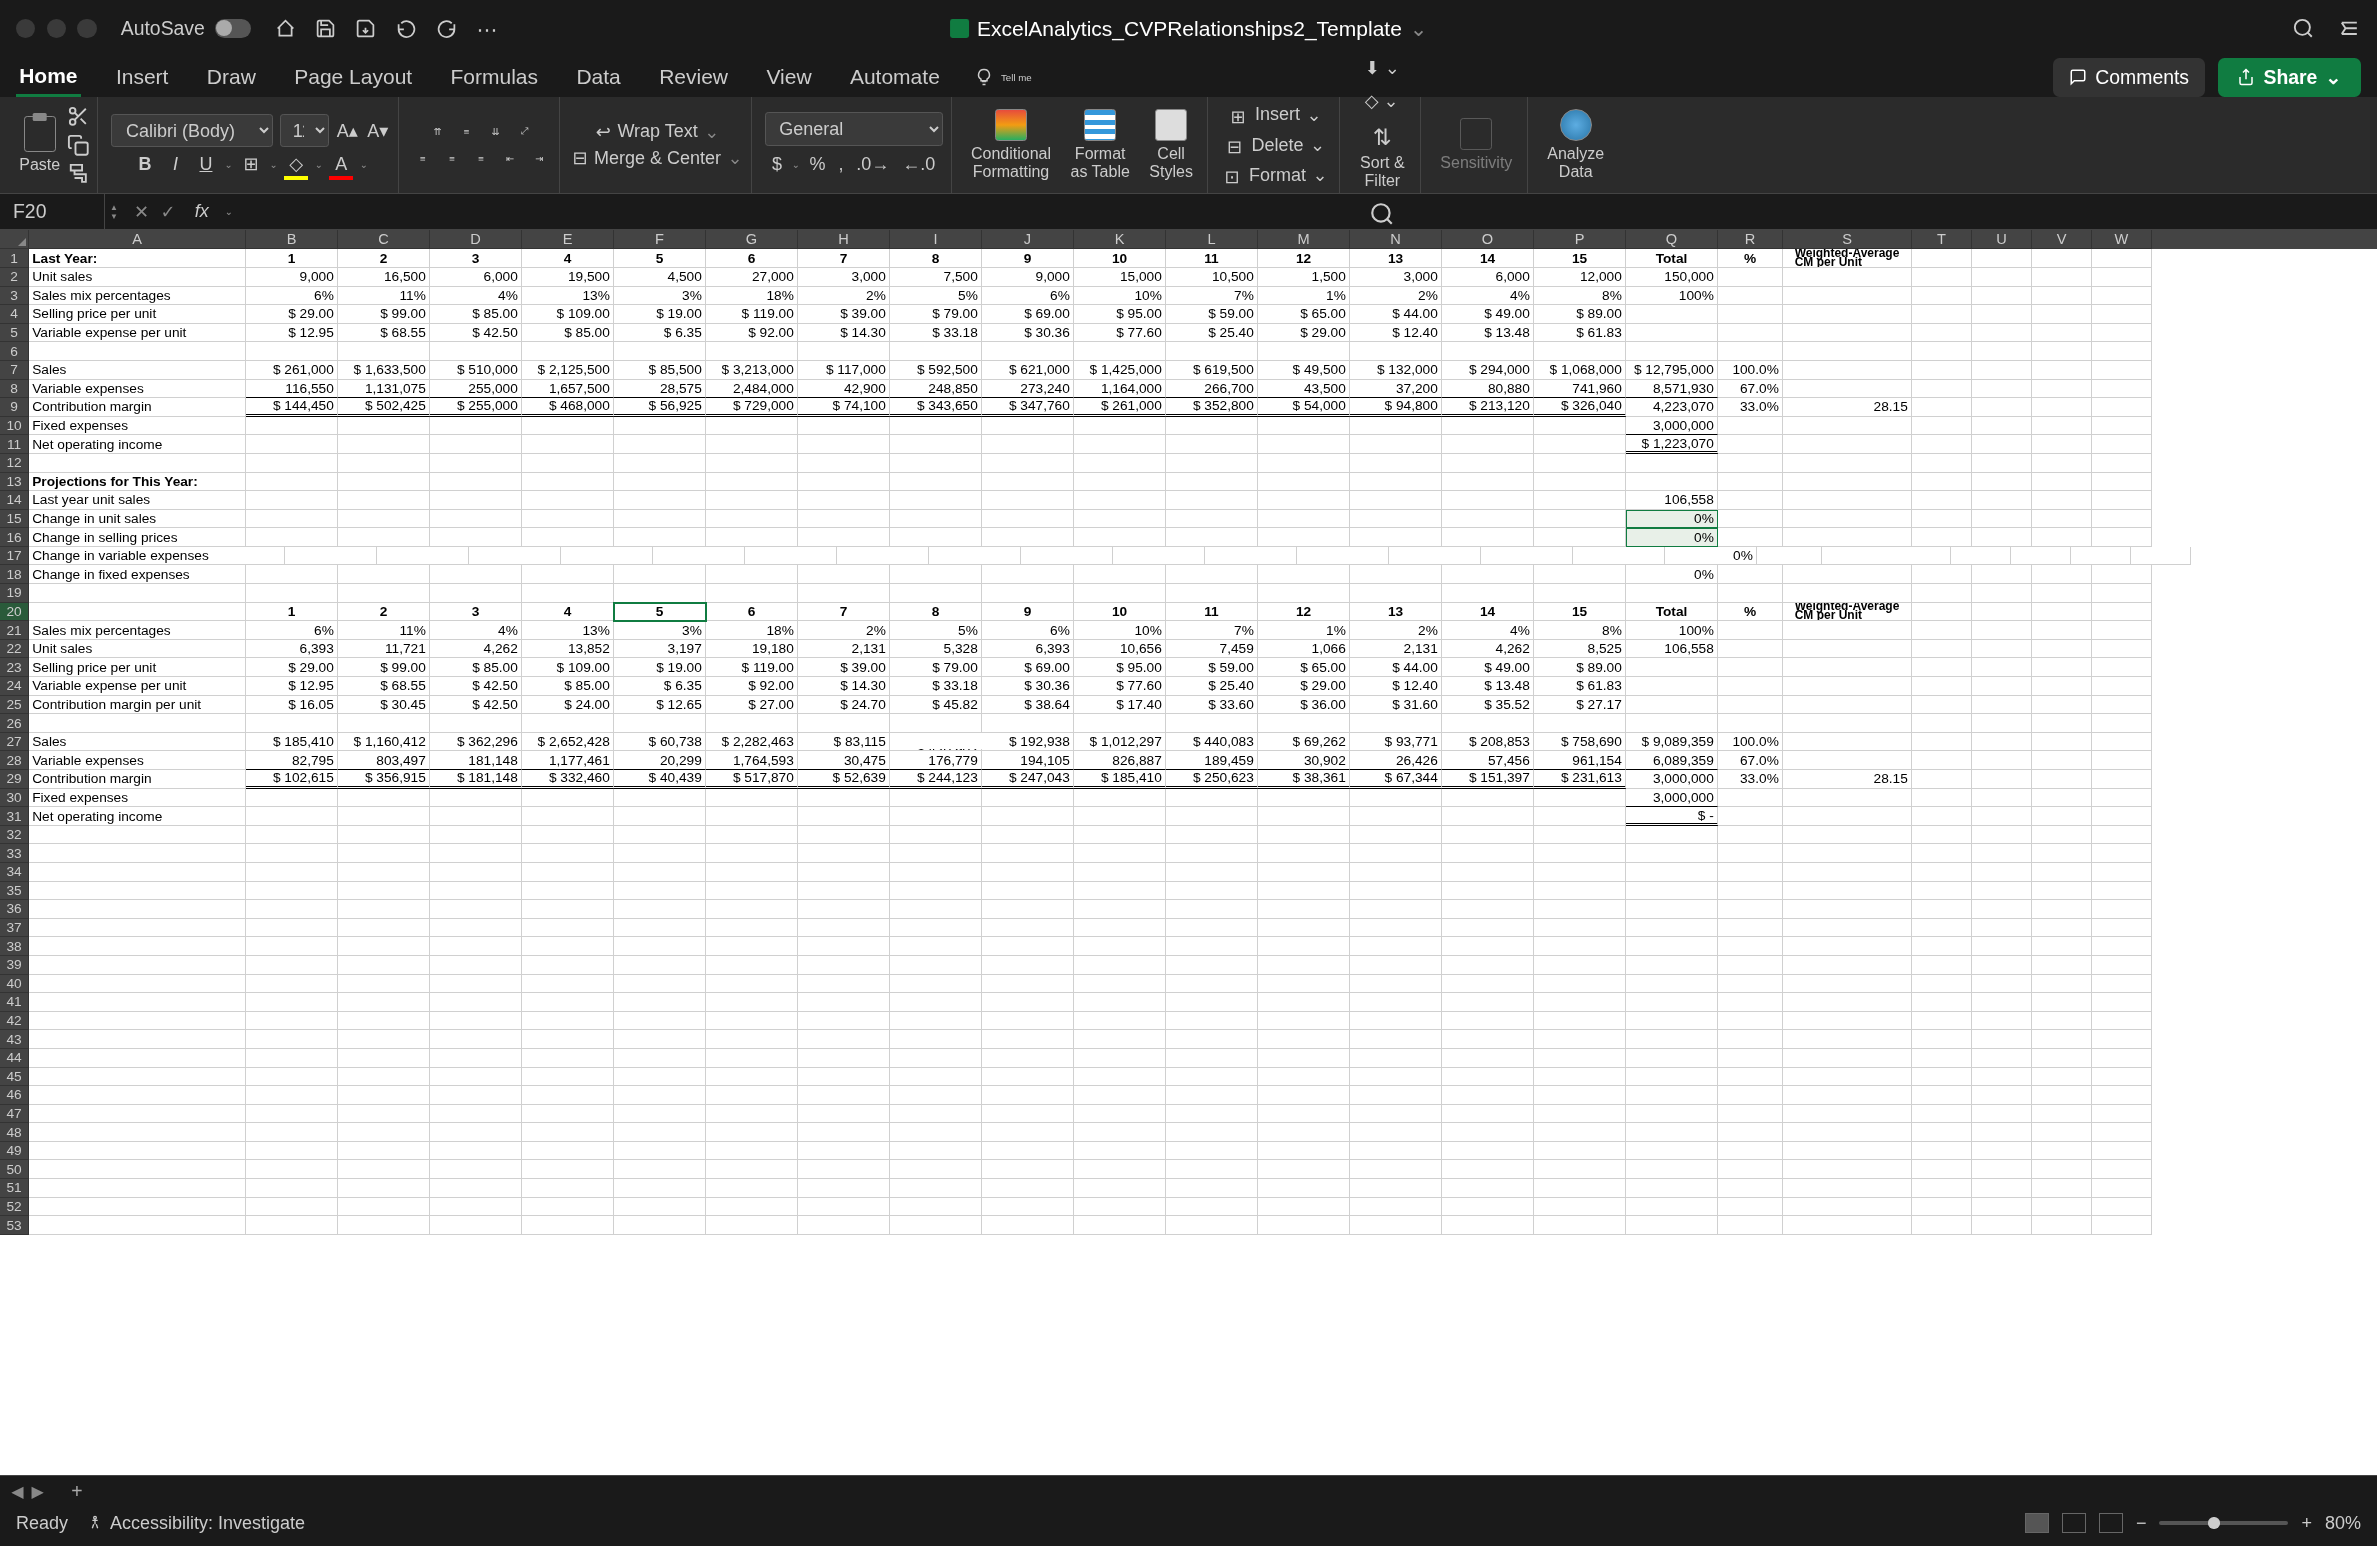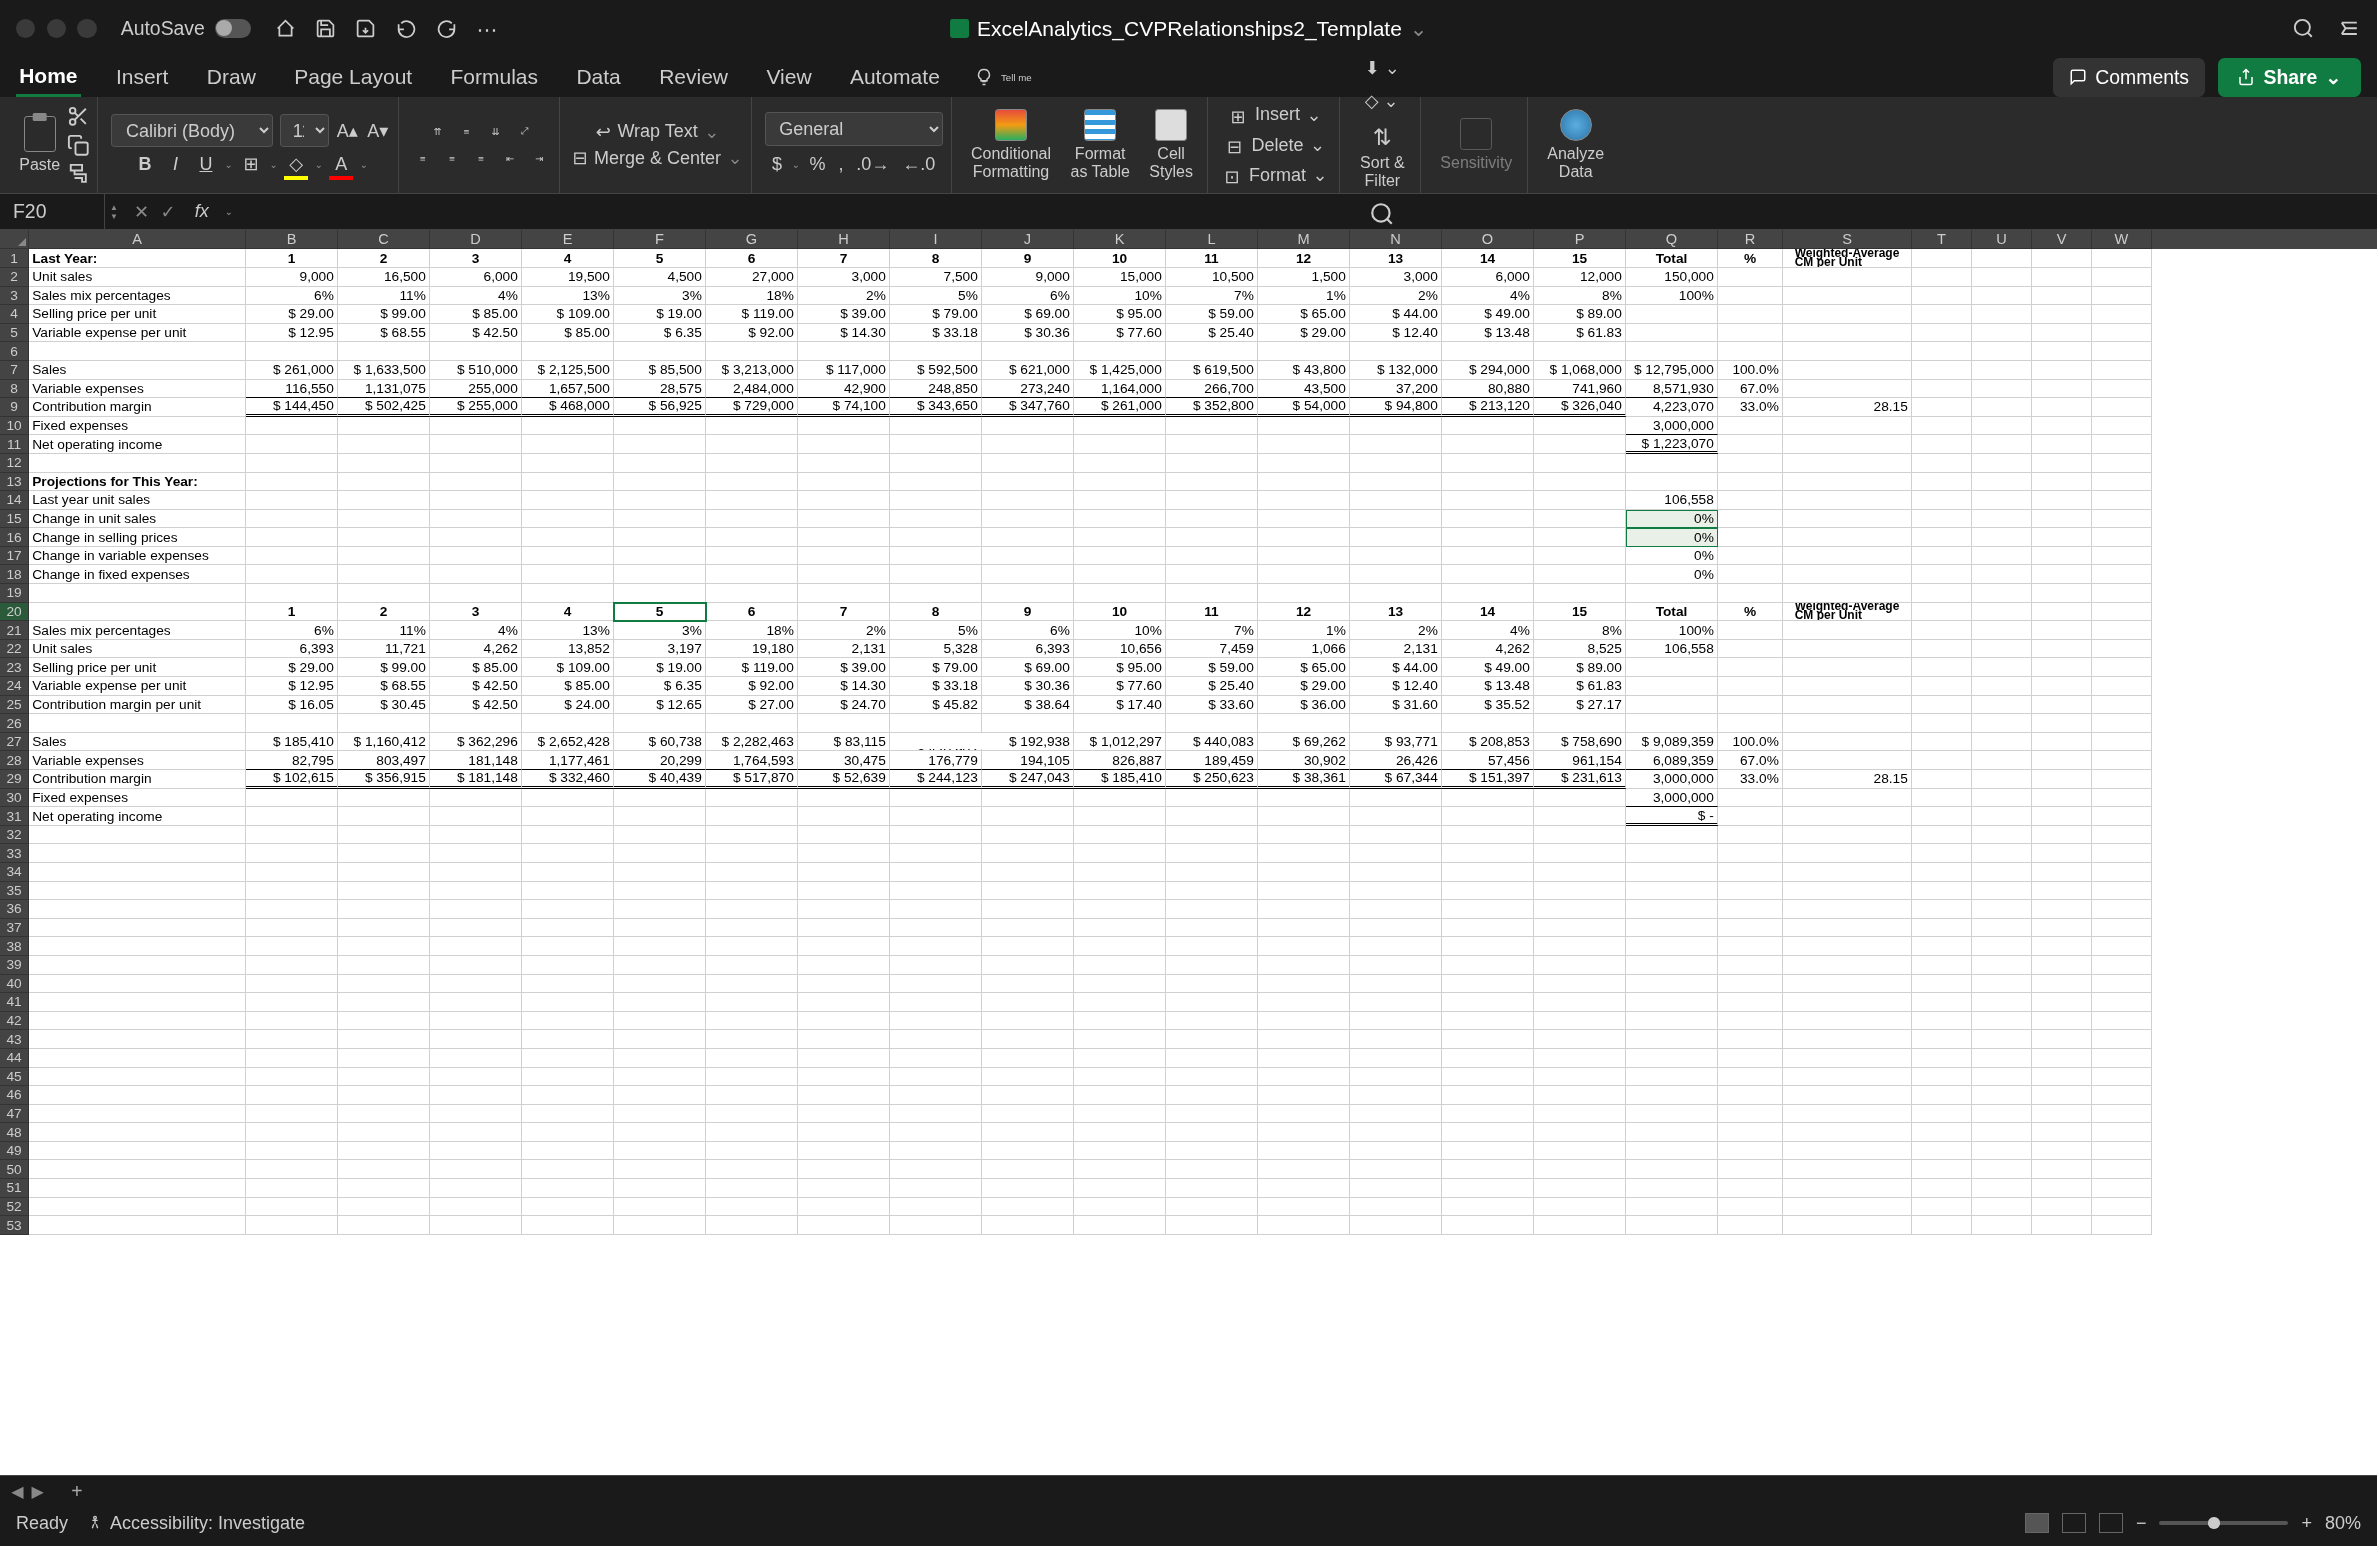--- a/index.html
+++ b/index.html
@@ -584,21 +584,21 @@
           <div class="cell right" style="width: 92px;">$   1,633,500</div>
           <div class="cell right" style="width: 92px;">$   510,000</div>
           <div class="cell right" style="width: 92px;">$   2,125,500</div>
           <div class="cell right" style="width: 92px;">$   85,500</div>
           <div class="cell right" style="width: 92px;">$   3,213,000</div>
           <div class="cell right" style="width: 92px;">$   117,000</div>
           <div class="cell right" style="width: 92px;">$   592,500</div>
           <div class="cell right" style="width: 92px;">$   621,000</div>
           <div class="cell right" style="width: 92px;">$   1,425,000</div>
           <div class="cell right" style="width: 92px;">$   619,500</div>
-          <div class="cell right" style="width: 92px;">$   43,800</div>
+          <div class="cell right" style="width: 92px;">$   49,500</div>
           <div class="cell right" style="width: 92px;">$   132,000</div>
           <div class="cell right" style="width: 92px;">$   294,000</div>
           <div class="cell right" style="width: 92px;">$   1,068,000</div>
           <div class="cell right" style="width: 92px;">$ 12,795,000</div>
           <div class="cell right" style="width: 65px;">100.0%</div>
           <div class="cell" style="width: 129px;"></div>
           <div class="cell" style="width: 60px;"></div>
           <div class="cell" style="width: 60px;"></div>
           <div class="cell" style="width: 60px;"></div>
           <div class="cell" style="width: 60px;"></div>
@@ -822,21 +822,21 @@
           <div class="cell" style="width: 92px;"></div>
           <div class="cell right highlight" style="width: 92px;">0%</div>
           <div class="cell" style="width: 65px;"></div>
           <div class="cell" style="width: 129px;"></div>
           <div class="cell" style="width: 60px;"></div>
           <div class="cell" style="width: 60px;"></div>
           <div class="cell" style="width: 60px;"></div>
           <div class="cell" style="width: 60px;"></div>
         </div>
         <div class="row">
-          <div class="cell " style="width: 217px;">Change in variable expenses</div>
+          <div class="cell " style="width: 256px;">Change in variable expenses</div>
           <div class="cell" style="width: 92px;"></div>
           <div class="cell" style="width: 92px;"></div>
           <div class="cell" style="width: 92px;"></div>
           <div class="cell" style="width: 92px;"></div>
           <div class="cell" style="width: 92px;"></div>
           <div class="cell" style="width: 92px;"></div>
           <div class="cell" style="width: 92px;"></div>
           <div class="cell" style="width: 92px;"></div>
           <div class="cell" style="width: 92px;"></div>
           <div class="cell" style="width: 92px;"></div>

